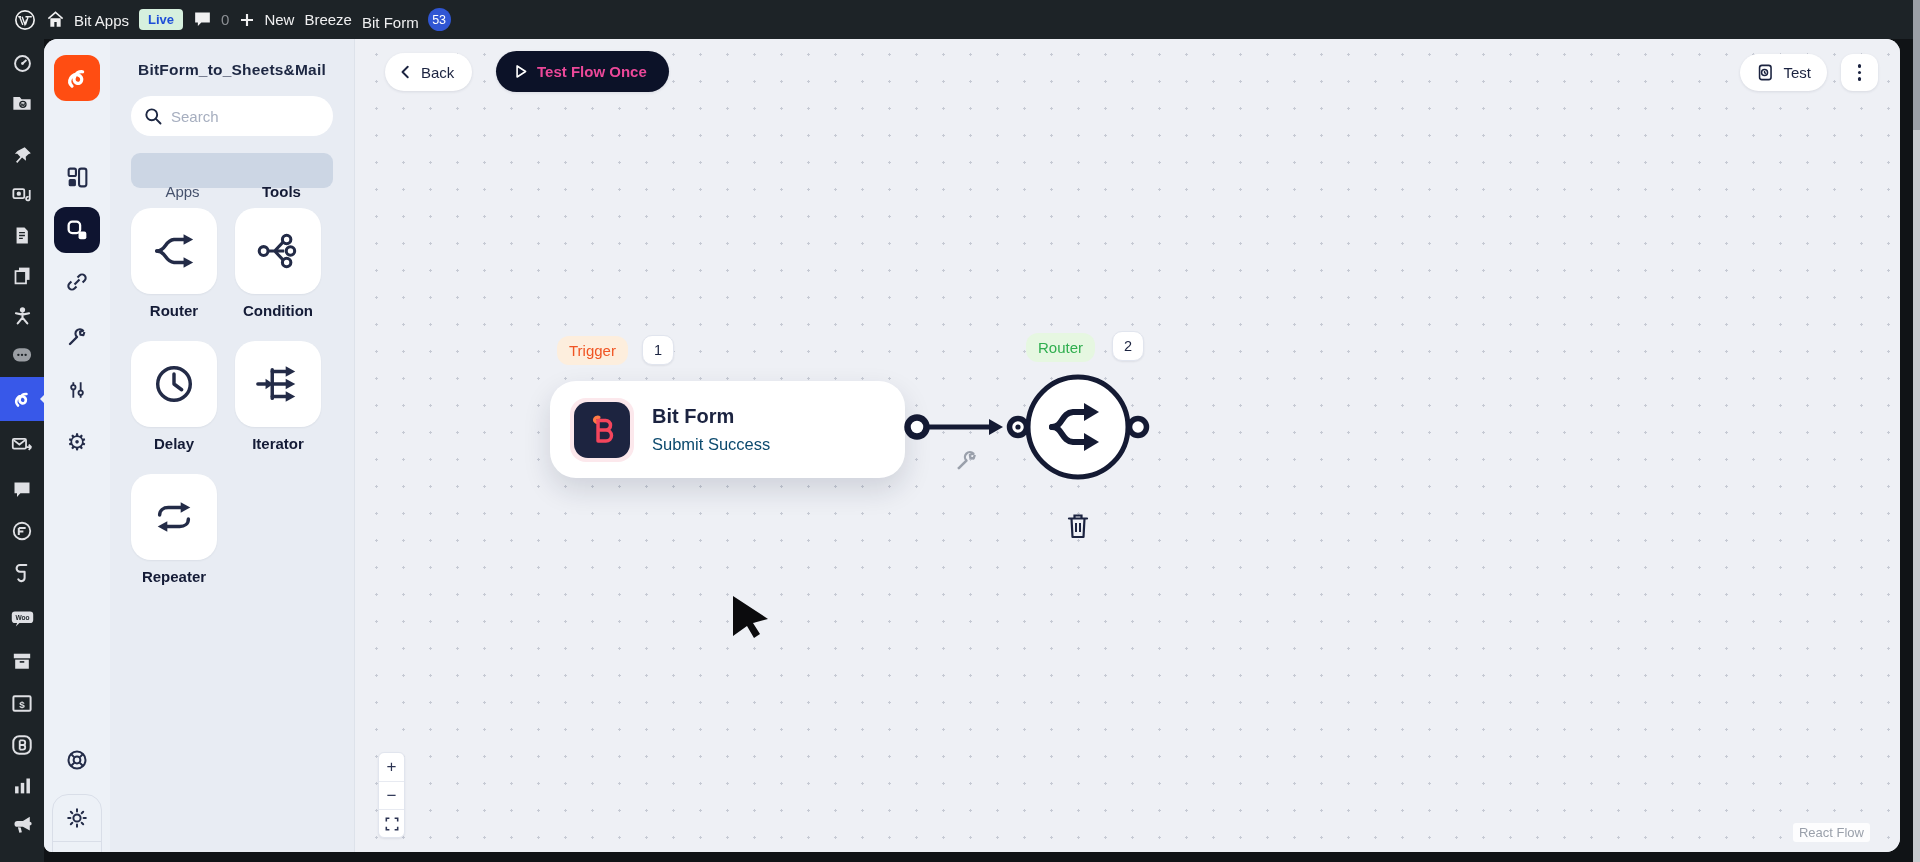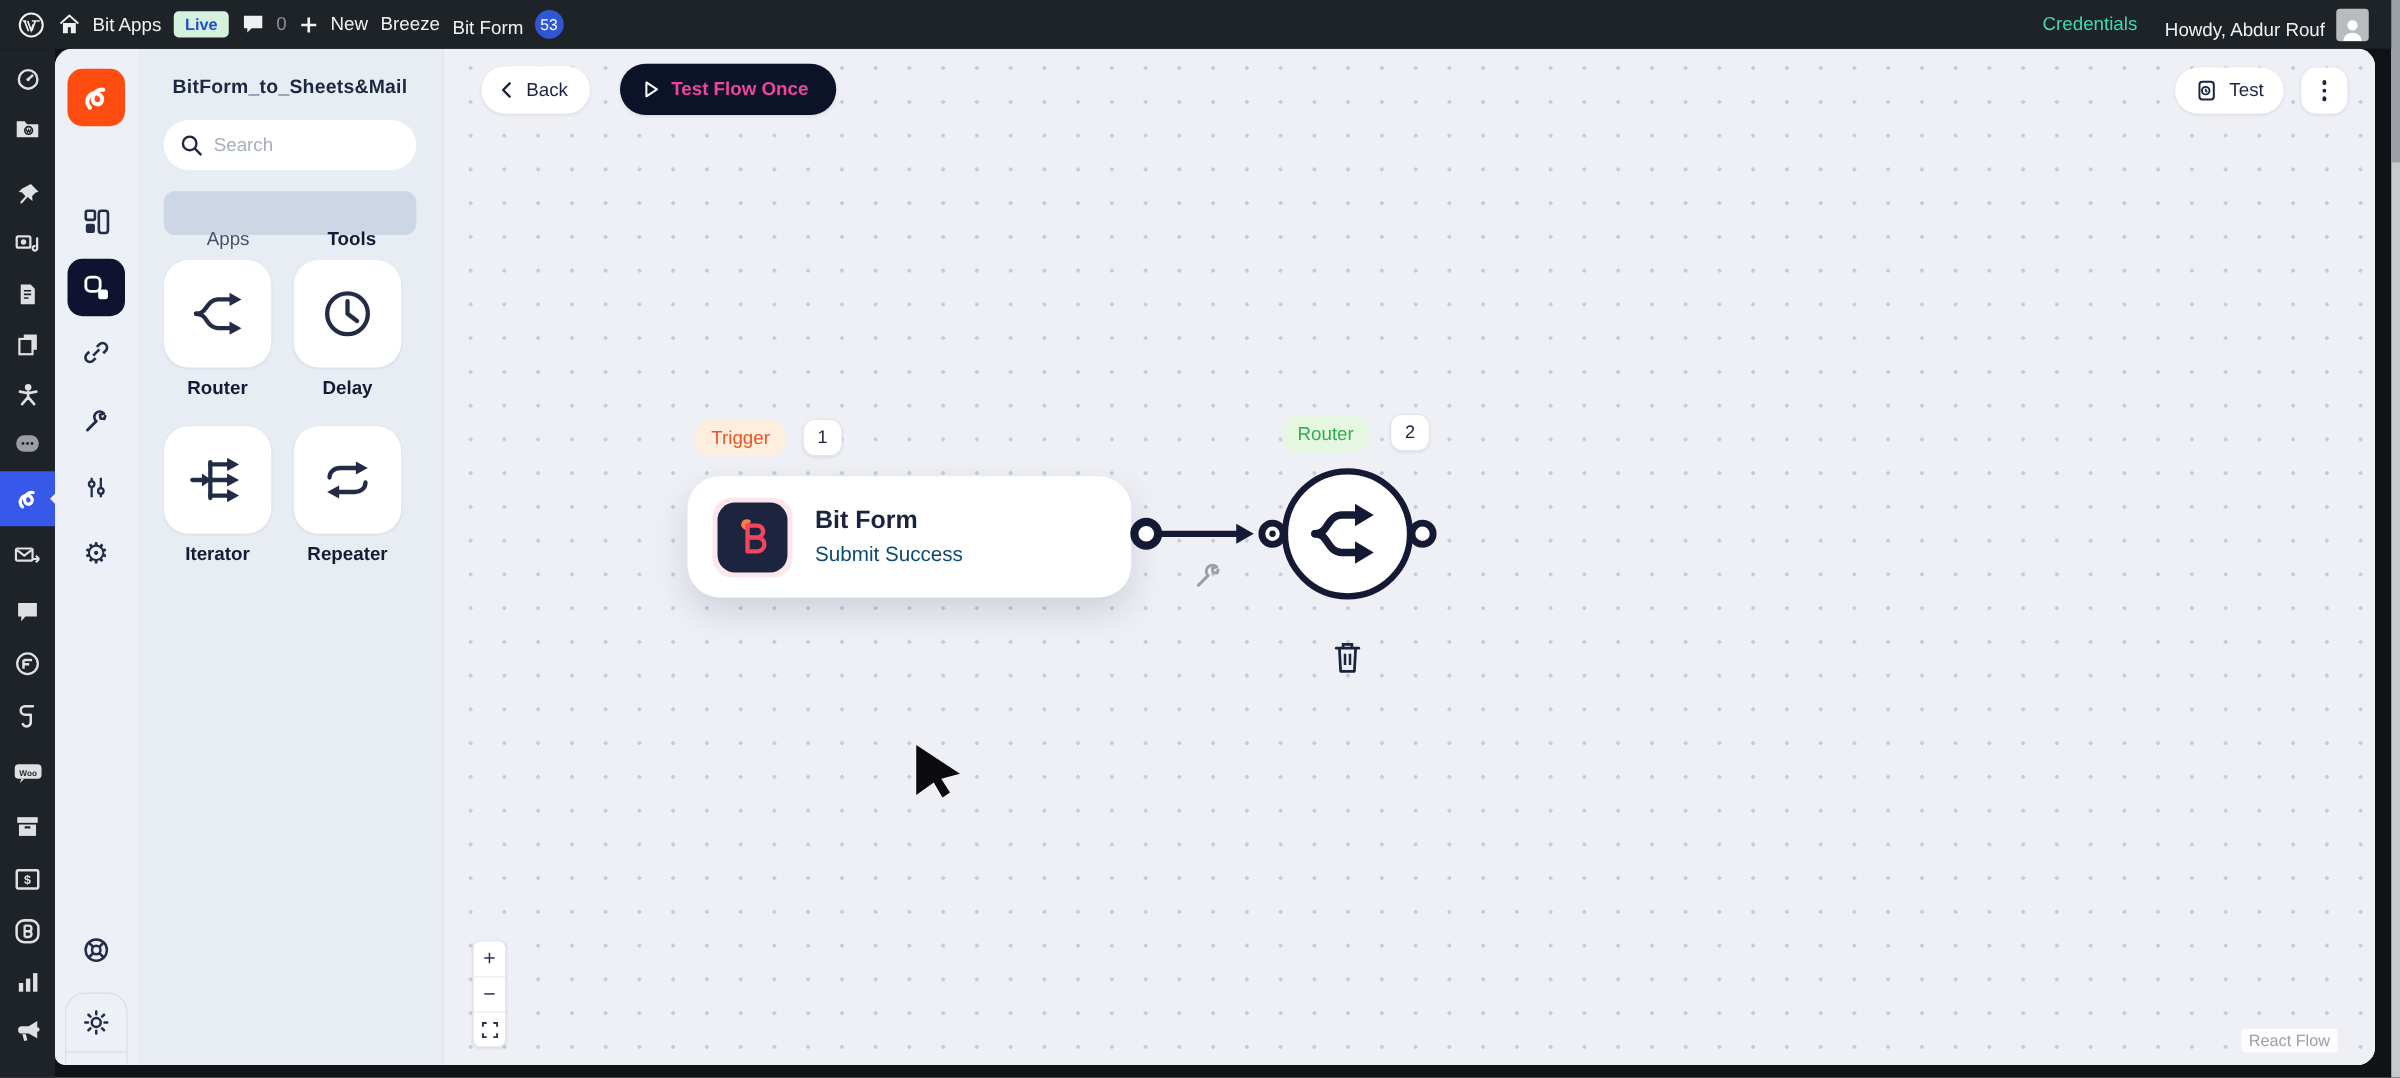--- a/index.html
+++ b/index.html
@@ -156,32 +156,20 @@
       <span>New</span>
     </span>
     <span class="ab-item">
       <span>Breeze</span>
     </span>
     <span class="ab-item">
       <span>Bit Form</span>
       <span class="count-blue">53</span>
     </span>
   </div>
-  <div class="ab-right">
-    <span class="credentials">Credentials</span>
-    <span class="ab-item">
-      <span>Howdy, Abdur Rouf</span>
-      <span class="avatar">
-        <svg width="22" height="20" viewBox="0 0 24 22">
-            <circle cx="12" cy="8" r="4.5" fill="#fff"></circle>
-            <path d="M4 22c0-5 4-7.5 8-7.5s8 2.5 8 7.5z" fill="#fff"></path>
-          </svg>
-      </span>
-    </span>
-  </div>
 </div>
 
 <div class="wp-sidebar">
   <div class="wp-item" style="top:6px">
       <svg width="21" height="21" viewBox="0 0 24 24">
         <circle cx="12" cy="12" r="8.5" fill="none" stroke="#dfe0e4" stroke-width="2.2"></circle>
         <path d="M12 12l4.5-4" stroke="#dfe0e4" stroke-width="2.2"></path>
         <circle cx="12" cy="12" r="1.6" fill="#dfe0e4"></circle>
       </svg>
     </div>
@@ -381,20 +369,32 @@
       <div class="tool">
         <div class="tool-card">
             <svg width="46" height="46" viewBox="0 0 48 48">
               <path d="M6 24c10 0 8-11 18-12h10" fill="none" stroke="#232b47" stroke-width="3.6" stroke-linecap="round"></path>
               <path d="M6 24c10 0 8 11 18 12h10" fill="none" stroke="#232b47" stroke-width="3.6" stroke-linecap="round"></path>
               <path d="M34 6.5L44 12l-10 5.5z" fill="#232b47"></path>
               <path d="M34 30.5L44 36l-10 5.5z" fill="#232b47"></path>
             </svg>
           </div>
         <div class="tool-label">Router</div>
+      </div>
+      <div class="tool">
+        <div class="tool-card">
+            <svg width="46" height="46" viewBox="0 0 48 48">
+              <circle cx="9" cy="24" r="4.6" fill="none" stroke="#232b47" stroke-width="3.2"></circle>
+              <path d="M13.5 24h7M20.5 24l9.5-10M20.5 24h10M20.5 24l9.5 10" stroke="#232b47" stroke-width="3.2" fill="none"></path>
+              <circle cx="33" cy="12" r="4.4" fill="none" stroke="#232b47" stroke-width="3.2"></circle>
+              <circle cx="37" cy="24" r="4.4" fill="none" stroke="#232b47" stroke-width="3.2"></circle>
+              <circle cx="33" cy="36" r="4.4" fill="none" stroke="#232b47" stroke-width="3.2"></circle>
+            </svg>
+          </div>
+        <div class="tool-label">Condition</div>
       </div>
       <div class="tool">
         <div class="tool-card">
             <svg width="46" height="46" viewBox="0 0 48 48">
               <circle cx="24" cy="24" r="17" fill="none" stroke="#232b47" stroke-width="3.6"></circle>
               <path d="M24 13.5V24l8 6" fill="none" stroke="#232b47" stroke-width="3.6" stroke-linecap="round" stroke-linejoin="round"></path>
             </svg>
           </div>
         <div class="tool-label">Delay</div>
       </div>

